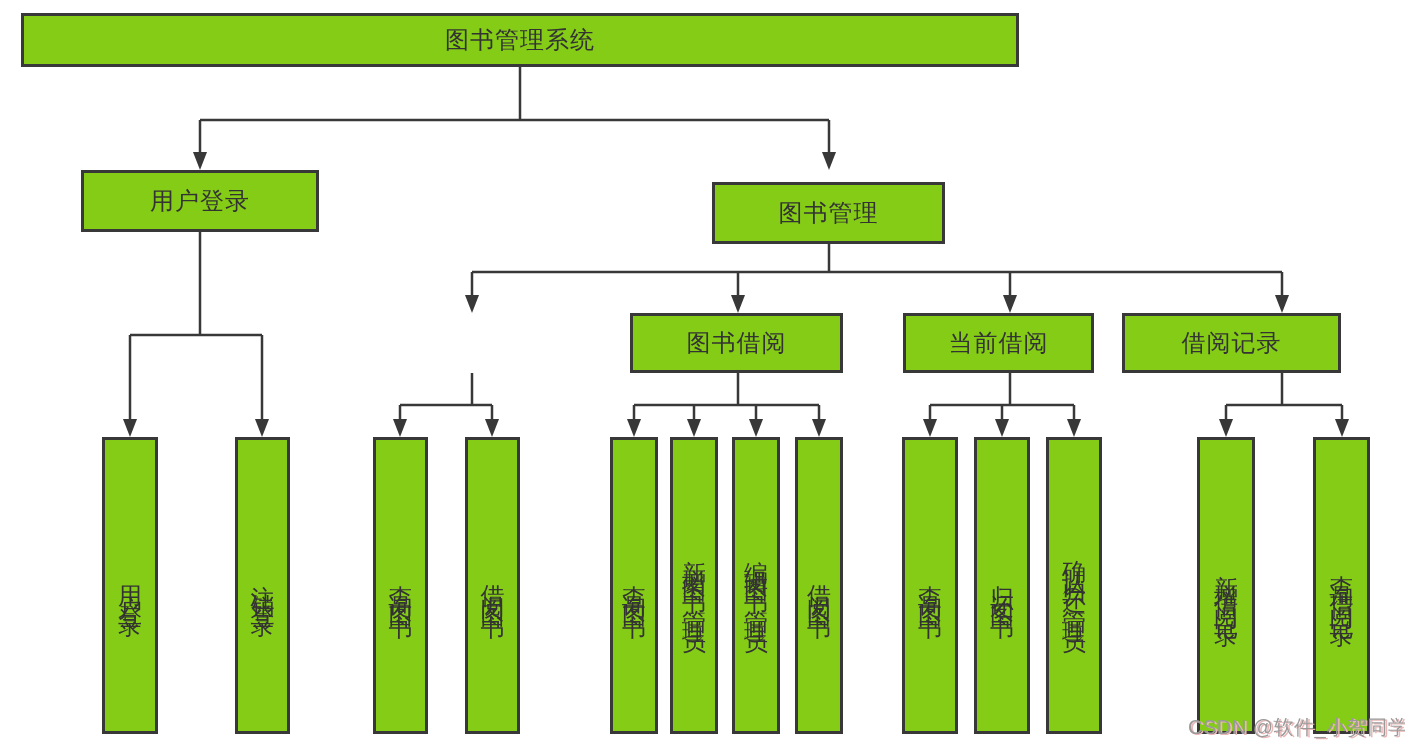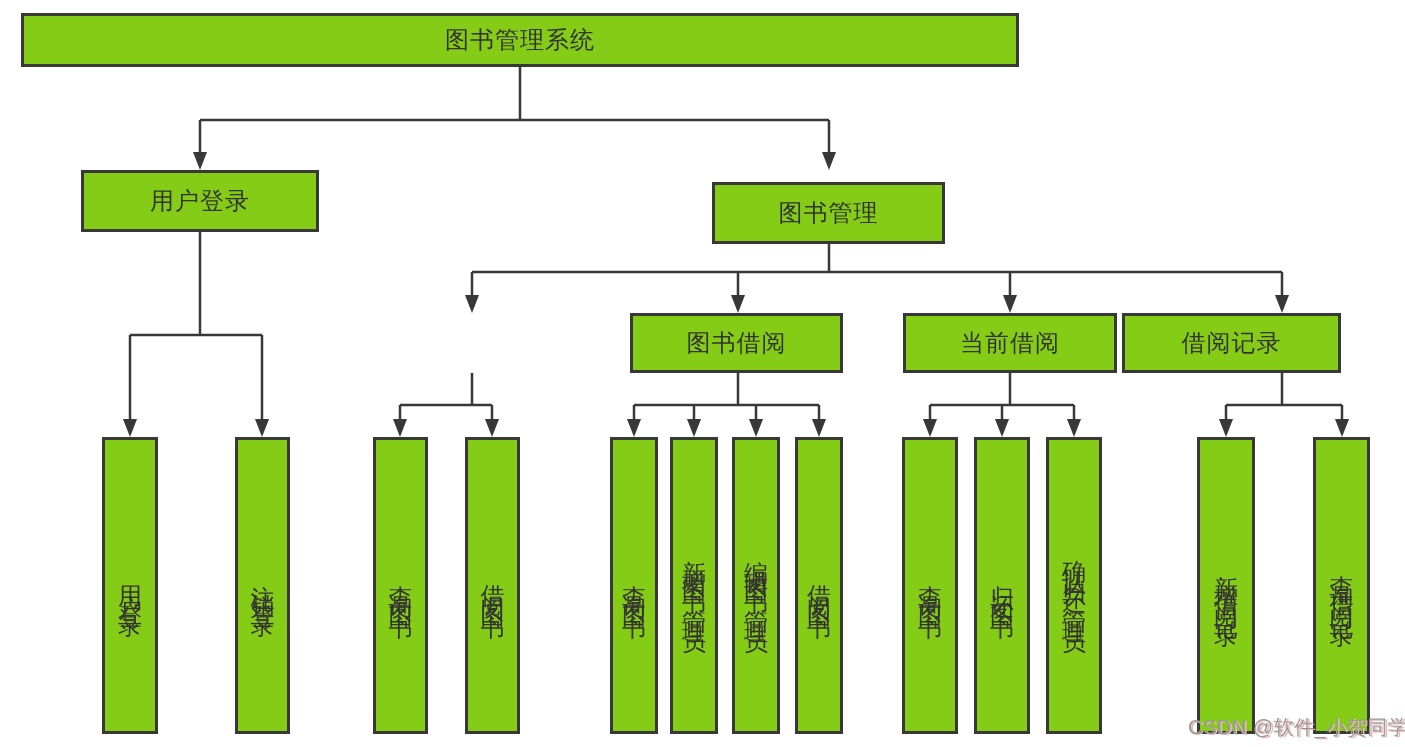--- a/index.html
+++ b/index.html
@@ -108,21 +108,21 @@
   <div class="box" style="left:81px; top:170px; width:238px; height:62px;">
     <span>用户登录</span>
   </div>
   <div class="box" style="left:712px; top:170px; width:233px; height:62px;margin-top:12px;">
     <span>图书管理</span>
   </div>
 
   <div class="box" style="left:630px; top:313px; width:213px; height:60px;">
     <span>图书借阅</span>
   </div>
-  <div class="box" style="left:903px; top:313px; width:214px; height:60px;">
+  <div class="box" style="left:903px; top:313px; width:191px; height:60px;">
     <span>当前借阅</span>
   </div>
   <div class="box" style="left:1122px; top:313px; width:219px; height:60px;">
     <span>借阅记录</span>
   </div>
 
   <div class="box vbox" style="left:102px; top:437px; width:56px; height:297px;">
     <span>用户登录</span>
   </div>
   <div class="box vbox" style="left:235px; top:437px; width:55px; height:297px;">

